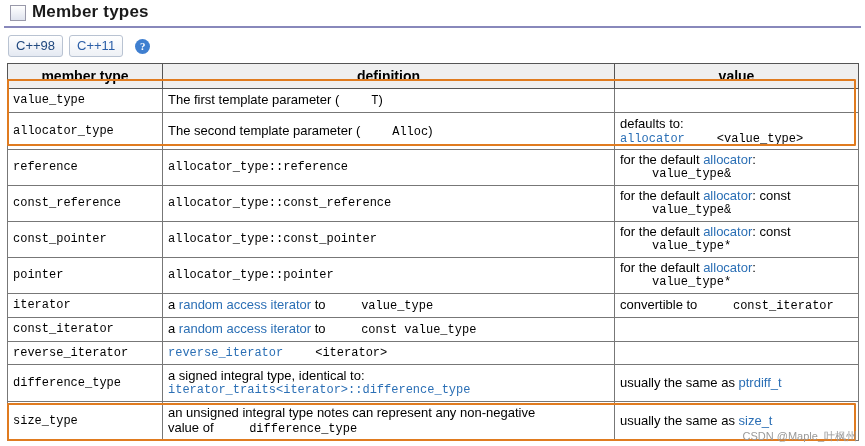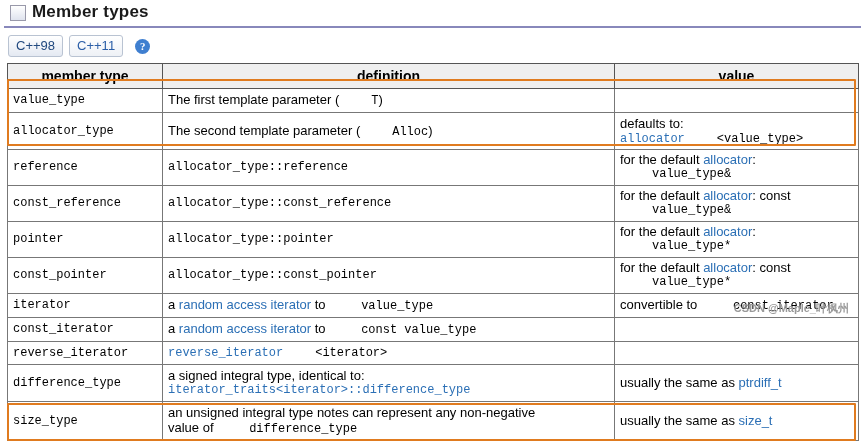--- a/index.html
+++ b/index.html
@@ -10,21 +10,21 @@
   body {
     width: 865px;
     height: 446px;
     font-family: "Liberation Sans", sans-serif;
     color: #000000;
     position: relative;
     overflow: hidden;
   }
   .page {
     width: 865px;
-    height: 318px;
+    height: 446px;
     position: relative;
   }
 
   
   .section-header {
     display: flex;
     align-items: center;
     gap: 6px;
     padding: 2px 0 4px 6px;
     border-bottom: 2px solid #8888bb;
@@ -150,26 +150,25 @@
     width: 849px;
     height: 38px;
     border: 2px solid #e07b1f;
     box-sizing: border-box;
     pointer-events: none;
     border-radius: 1px;
   }
 
   .watermark {
     position: absolute;
-    right: 16px;
+    right: 8px;
     bottom: 2px;
     font-size: 11px;
     color: #9a9a9a;
     font-family: "Liberation Sans", sans-serif;
-    font-weight: bold;
   }
 
   .cellwrap { display: block; }
   .tight { line-height: 14px; }
 </style>
 </head>
 <body>
 
 <div class="page">
 
@@ -230,38 +229,38 @@
       <tr>
         <td class="mono">const_reference</td>
         <td class="mono">allocator_type::const_reference</td>
         <td>
           <span class="cellwrap tight"><span class="txt">for the default </span><span class="lnk-t">allocator</span><span class="txt">: const</span></span>
           <span class="cellwrap mono">value_type&amp;</span>
         </td>
       </tr>
 
       <tr>
+        <td class="mono">const_pointer</td>
+        <td class="mono">allocator_type::const_pointer</td>
+        <td>
+          <span class="cellwrap tight"><span class="txt">for the default </span><span class="lnk-t">allocator</span><span class="txt">: const</span></span>
+          <span class="cellwrap mono">value_type*</span>
+        </td>
+      </tr>
+
+      <tr>
         <td class="mono">pointer</td>
         <td class="mono">allocator_type::pointer</td>
         <td>
           <span class="cellwrap tight"><span class="txt">for the default </span><span class="lnk-t">allocator</span><span class="txt">:</span></span>
           <span class="cellwrap mono">value_type*</span>
         </td>
       </tr>
 
       <tr>
-        <td class="mono">const_pointer</td>
-        <td class="mono">allocator_type::const_pointer</td>
-        <td>
-          <span class="cellwrap tight"><span class="txt">for the default </span><span class="lnk-t">allocator</span><span class="txt">: const</span></span>
-          <span class="cellwrap mono">value_type*</span>
-        </td>
-      </tr>
-
-      <tr>
         <td class="mono">iterator</td>
         <td>
           <span class="txt">a </span><span class="lnk-t">random access iterator</span><span class="txt"> to </span><span class="mono">value_type</span>
         </td>
         <td>
           <span class="txt">convertible to </span><span class="mono">const_iterator</span>
         </td>
       </tr>
 
       <tr>

